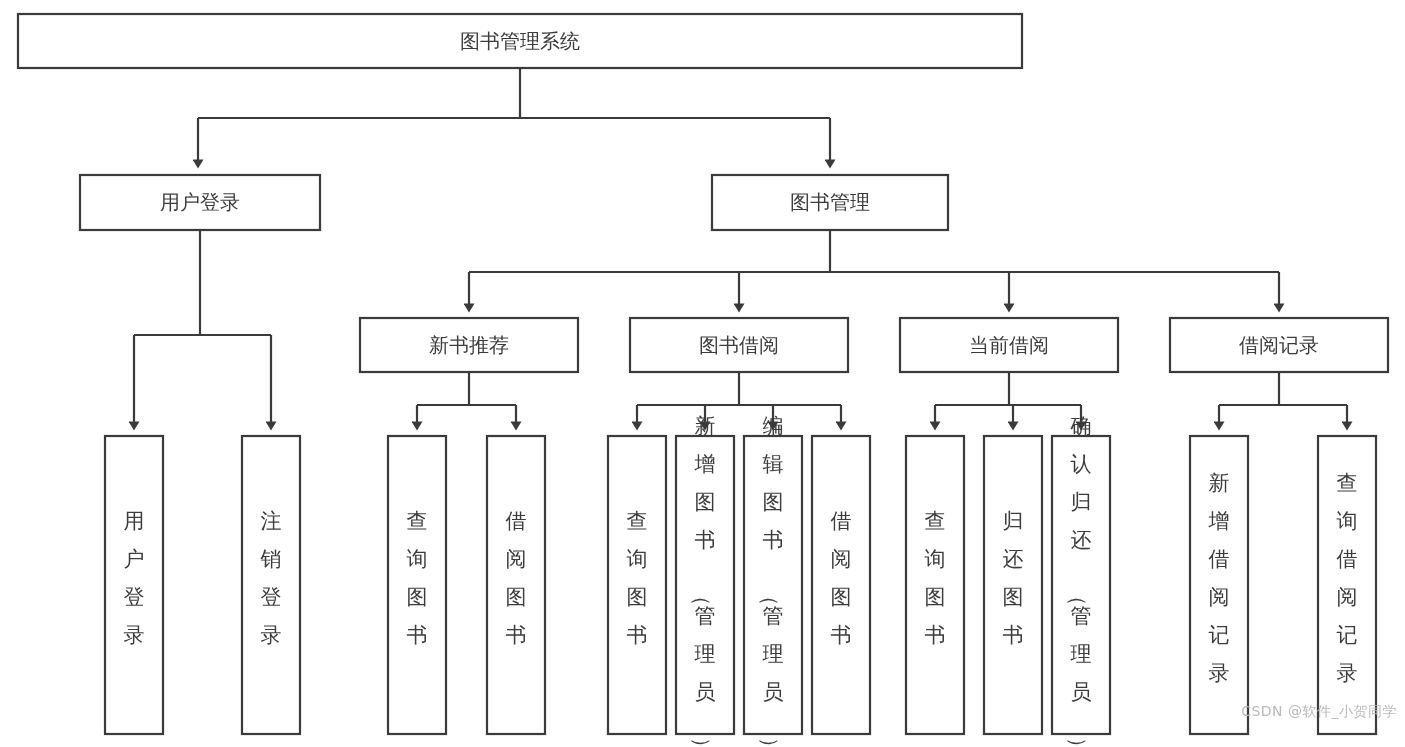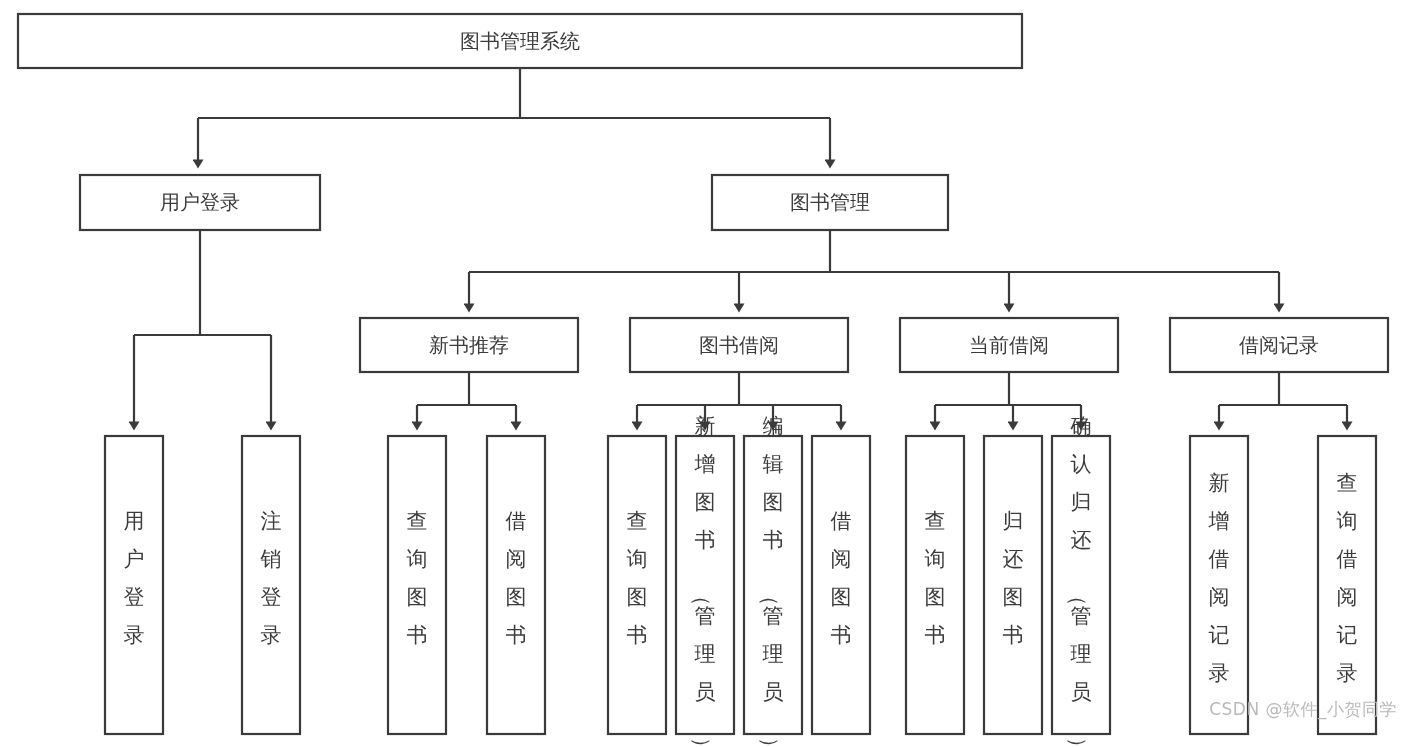--- a/index.html
+++ b/index.html
@@ -53,21 +53,21 @@
   }
   .arrow-head {
     fill: #3a3a3a;
     stroke: none;
   }
   #watermark {
     position: absolute;
     right: 8px;
     bottom: 6px;
     font-family: "DejaVu Sans", "Liberation Sans", sans-serif;
-    font-size: 17px;
+    font-size: 14px;
     color: #b9b9b9;
     white-space: nowrap;
     letter-spacing: 0.5px;
     user-select: none;
   }
 </style>
 </head>
 <body>
 
 <div id="diagram-root">

